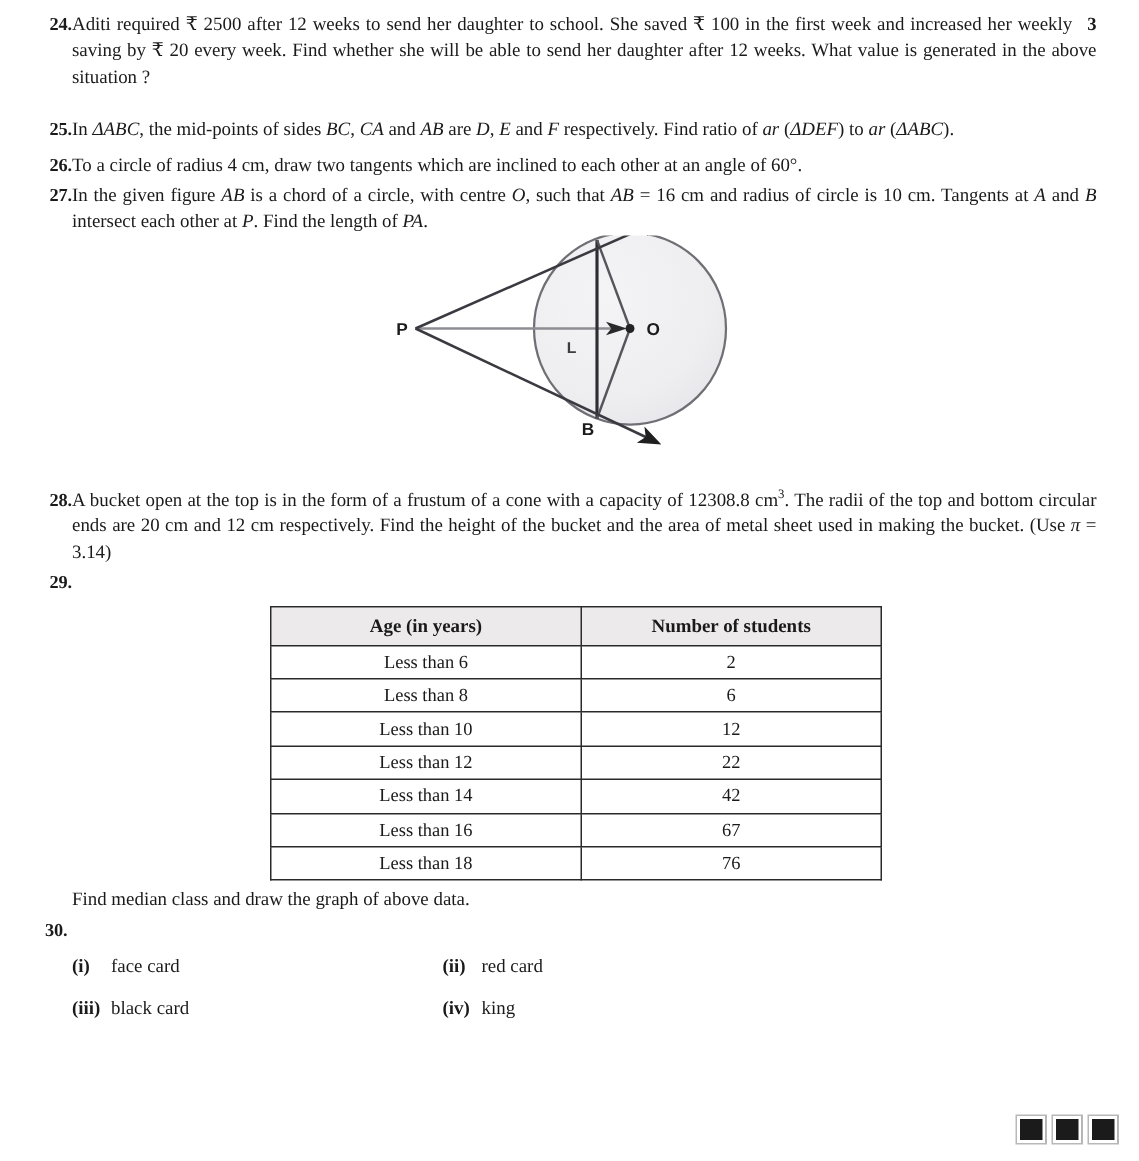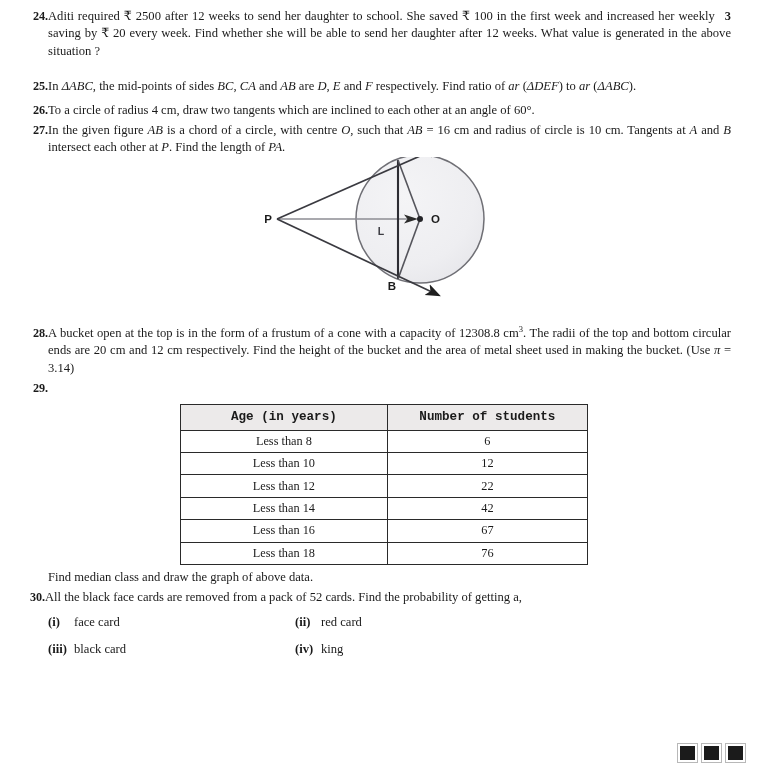--- a/index.html
+++ b/index.html
@@ -86,21 +86,20 @@
     text-align: center;
     padding: 3.2px 4px;
     line-height: 15px;
     font-weight: normal;
   }
   table.freq thead th {
     background: #eceaea;
     font-weight: bold;
     padding: 4.6px 4px;
     font-size: 12.6px;
-    font-family: Liberation Mono, monospace;
   }
   table.freq td.col-age { width: 208px; }
   table.freq td.col-num { width: 200px; }
 
   .caption-line {
     padding-left: 48px;
     font-size: 12.6px;
     line-height: 17.4px;
     margin-top: 4px;
   }
@@ -233,20 +232,24 @@
   <div class="tablewrap">
     <table class="freq">
       <thead>
         <tr>
           <th>Age (in years)</th>
           <th>Number of students</th>
         </tr>
       </thead>
       <tbody>
         <tr>
+          <td class="col-age">Less than 6</td>
+          <td class="col-num">2</td>
+        </tr>
+        <tr>
           <td class="col-age">Less than 8</td>
           <td class="col-num">6</td>
         </tr>
         <tr>
           <td class="col-age">Less than 10</td>
           <td class="col-num">12</td>
         </tr>
         <tr>
           <td class="col-age">Less than 12</td>
           <td class="col-num">22</td>
@@ -264,21 +267,20 @@
           <td class="col-num">76</td>
         </tr>
       </tbody>
     </table>
   </div>
 
   <div class="caption-line">Find median class and draw the graph of above data.</div>
 
   <div class="qblock" style="margin-top:3px;padding-left:23px;">
     <div class="qnum">30.</div>
-    <div class="qtext nojustify">All the black face cards are removed from a pack of 52 cards. Find the probability of getting a,</div>
   </div>
 
   <div class="subopts">
     <div class="subrow">
       <div class="subcell first">
         <span class="sublabel w-narrow">(i)</span>
         <span class="subtext">face card</span>
       </div>
       <div class="subcell">
         <span class="sublabel w-wide">(ii)</span>

